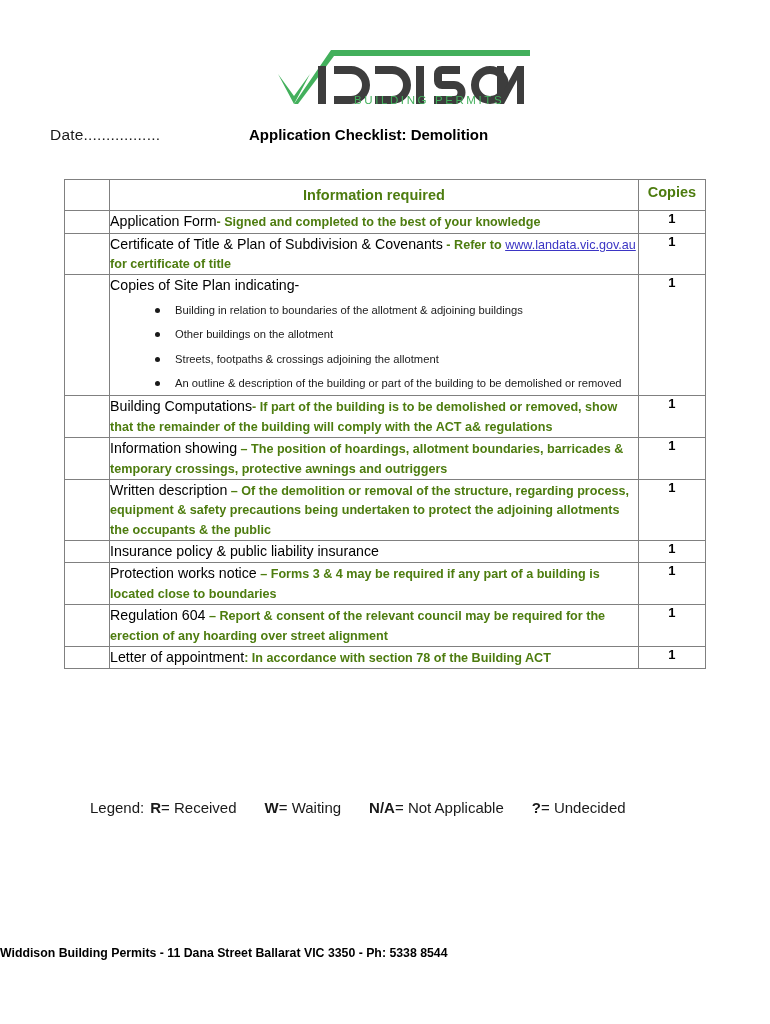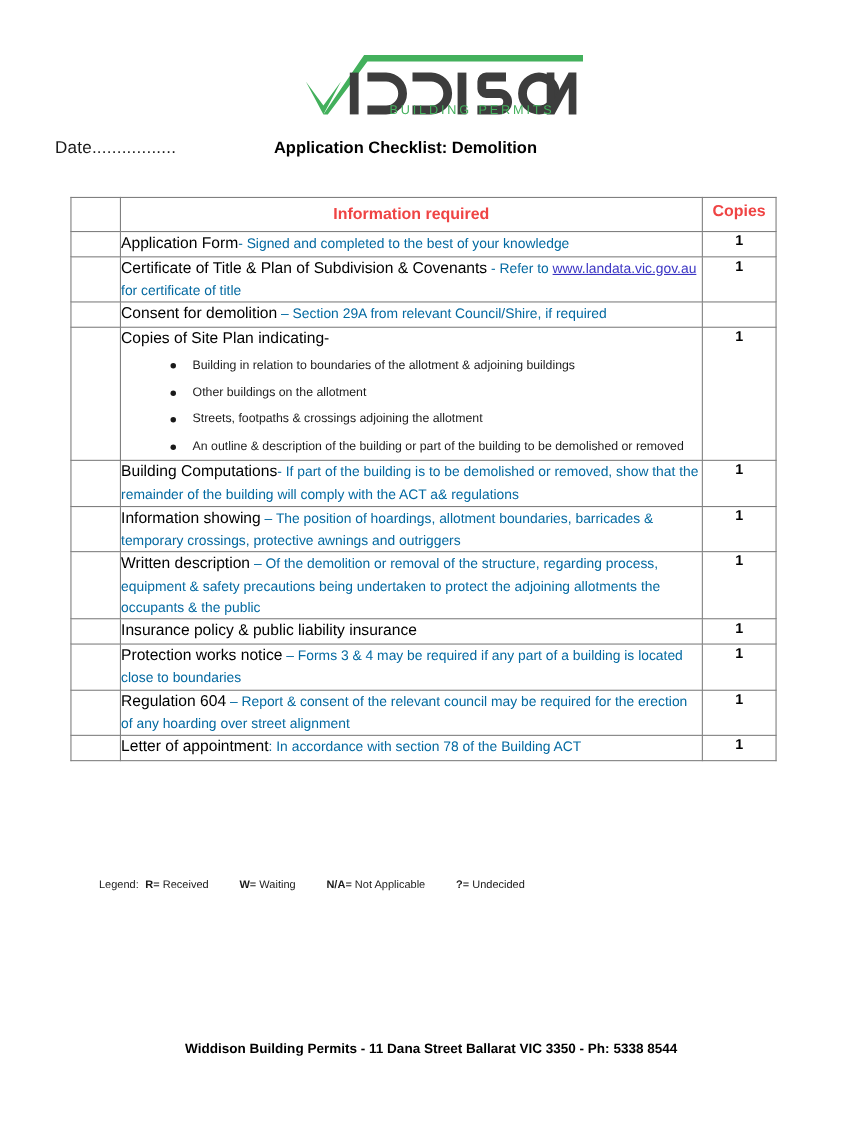--- a/index.html
+++ b/index.html
@@ -93,32 +93,33 @@
     color: #000;
   }
 
   
   .hdr .cell-info,
   .hdr .cell-copies {
     font-weight: bold;
     font-size: 14.5px;
     padding-top: 4px;
     padding-bottom: 4px;
-    color: #ef4444;
+    color: #4d7c0f;
   }
   .hdr .cell-info { padding-left: 0; padding-right: 0; }
 
   .term {
     font-weight: normal;
     font-size: 14.2px;
     color: #000;
   }
   .desc {
     font-size: 12.6px;
-    color: #0369a1;
+    color: #4d7c0f;
+    font-weight: bold;
   }
 
   a.landata {
     color: #3b35c4;
     text-decoration: underline;
     font-size: 12.6px;
   }
 
   ul.bullets {
     margin: 5px 0 3px 0;
@@ -146,40 +147,38 @@
     background: #1a1a1a;
   }
 
   .row-tall-pad { padding-bottom: 14px; }
 
   
   .legend {
     position: absolute;
     top: 799px;
     left: 90px;
-    font-size: 10px;
+    font-size: 15px;
     color: #1a1a1a;
     white-space: nowrap;
   }
   .legend .lg-title { margin-right: 6px; }
   .legend .lg-key { font-weight: bold; }
   .legend .lg-item { margin-right: 28px; }
   .legend .lg-item:last-child { margin-right: 0; }
 
   
   .footer {
     position: absolute;
     top: 946px;
     left: 0;
     width: 696px;
-    text-align: center;
     font-size: 12.3px;
     font-weight: bold;
     color: #000;
-    padding-left: 44px;
   }
 </style>
 </head>
 <body>
 
 <div class="logo-block">
   <div class="logo-inner">
     <svg class="logo-svg" width="262" height="62" viewBox="0 0 262 62">
 
       <path d="M4 26 L20 56 L36 26 L20 48 Z" fill="#43b05c"></path>
@@ -224,25 +223,20 @@
         <td class="cell-info"><span class="term">Application Form</span><span class="desc">- Signed and completed to the best of your knowledge</span></td>
         <td class="cell-copies">1</td>
       </tr>
       <tr>
         <td class="cell-mark"></td>
         <td class="cell-info"><span class="term">Certificate of Title &amp; Plan of Subdivision &amp; Covenants</span><span class="desc"> - Refer to </span><a class="landata" href="#">www.landata.vic.gov.au</a><span class="desc"> for certificate of title</span></td>
         <td class="cell-copies">1</td>
       </tr>
       <tr>
         <td class="cell-mark"></td>
-        <td class="cell-info"><span class="term">Consent for demolition</span><span class="desc"> – Section 29A from relevant Council/Shire, if required</span></td>
-        <td class="cell-copies"></td>
-      </tr>
-      <tr>
-        <td class="cell-mark"></td>
         <td class="cell-info row-tall-pad"><span class="term">Copies of Site Plan indicating-</span><ul class="bullets">
             <li>Building in relation to boundaries of the allotment &amp; adjoining buildings</li>
             <li>Other buildings on the allotment</li>
             <li>Streets, footpaths &amp; crossings adjoining the allotment</li>
             <li>An outline &amp; description of the building or part of the building to be demolished or removed</li>
           </ul></td>
         <td class="cell-copies">1</td>
       </tr>
       <tr>
         <td class="cell-mark"></td>

